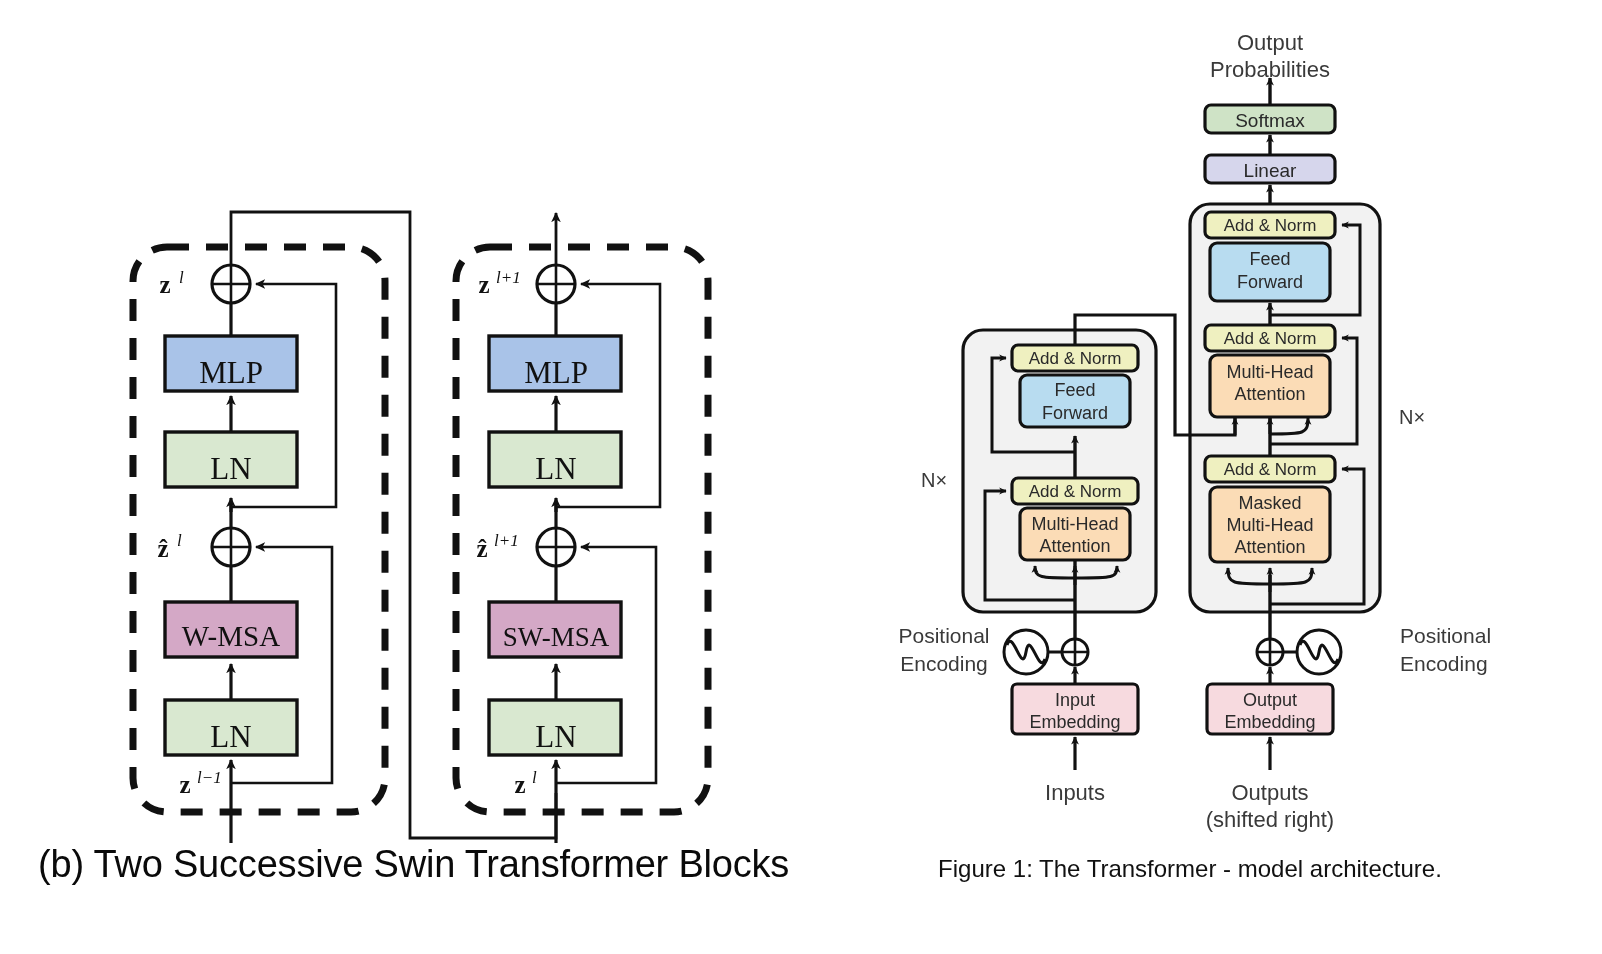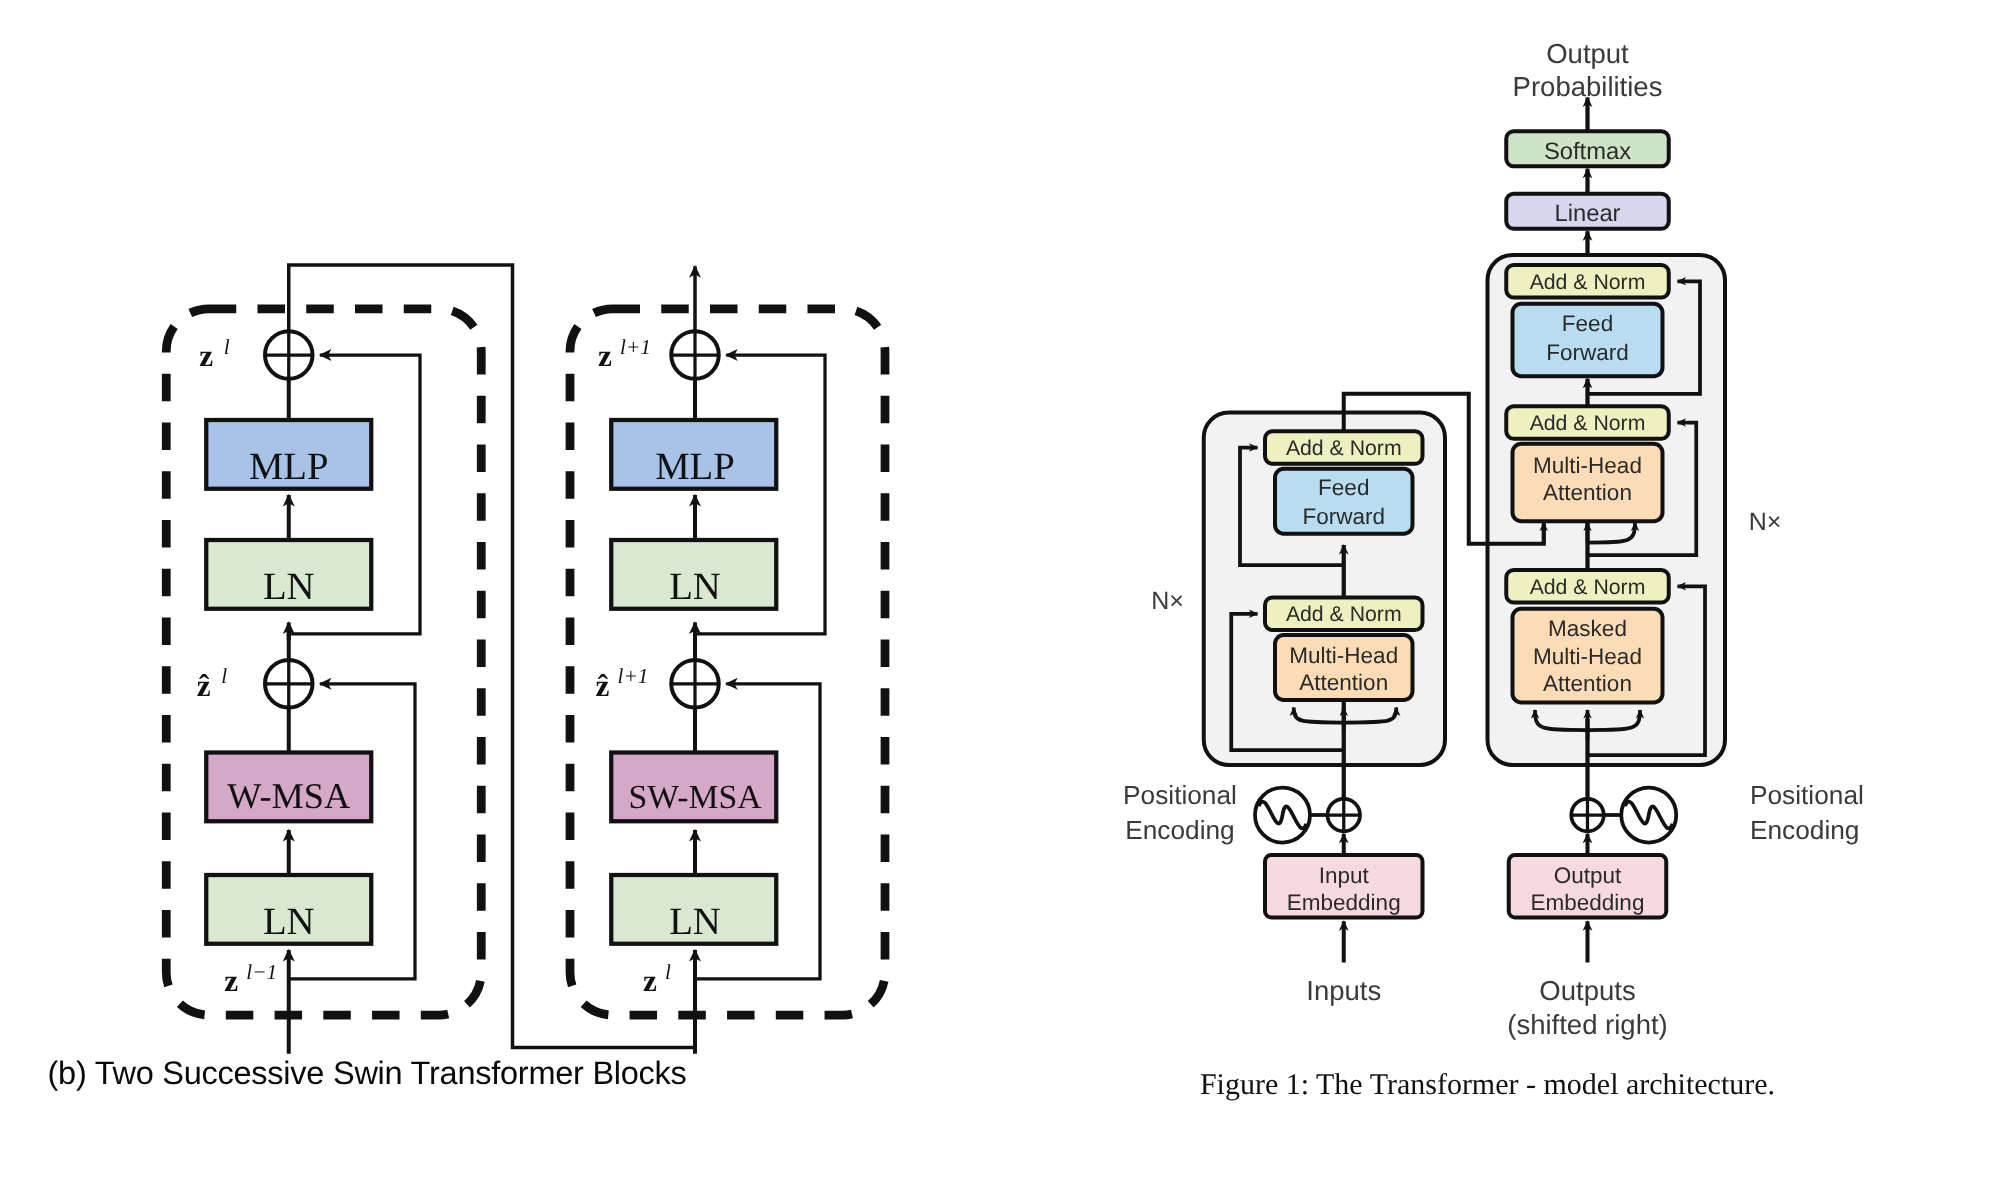--- a/index.html
+++ b/index.html
@@ -1,24 +1,24 @@
 <!DOCTYPE html>
 <html><head>
 <meta charset="utf-8">
 <style>
   html,body{margin:0;padding:0;background:#fff;}
   body{width:1602px;height:954px;position:relative;overflow:hidden;
        font-family:"Liberation Sans",sans-serif;color:#000;}
   .canvas{position:absolute;inset:0;}
   svg{position:absolute;left:0;top:0;width:1602px;height:954px;}
   .cap-left{position:absolute;left:38px;top:843px;width:700px;text-align:left;
-            font-family:"Liberation Sans",sans-serif;font-size:26px;color:#0a0a0a;
+            font-family:"Liberation Sans",sans-serif;font-size:38px;color:#0a0a0a;
             letter-spacing:-0.2px;white-space:nowrap;}
   .cap-right{position:absolute;left:930px;top:855px;width:520px;text-align:center;
-             font-family:Liberation Serif, serif;font-size:24px;color:#111;white-space:nowrap;}
+             font-family:Liberation Sans, sans-serif;font-size:24px;color:#111;white-space:nowrap;}
 </style>
 </head>
 <body>
 
 <div class="canvas">
 
 <svg viewBox="0 0 1602 954" xmlns="http://www.w3.org/2000/svg">
   <defs>
     <marker id="ah" markerWidth="9" markerHeight="9" refX="7.6" refY="4.5" orient="auto" markerUnits="userSpaceOnUse">
       <path d="M0,0.6 L8.4,4.5 L0,8.4 L2.3,4.5 Z" fill="#111"></path>

